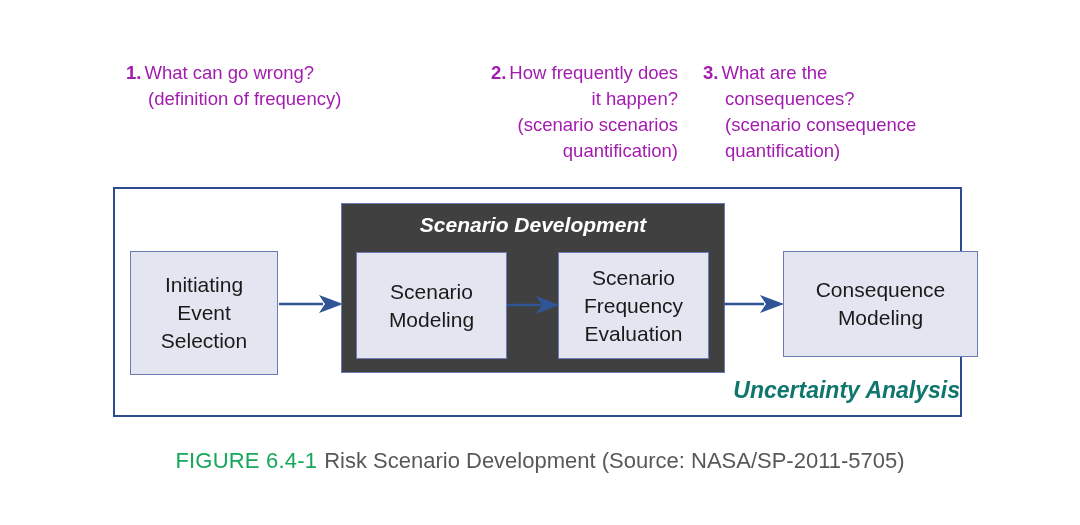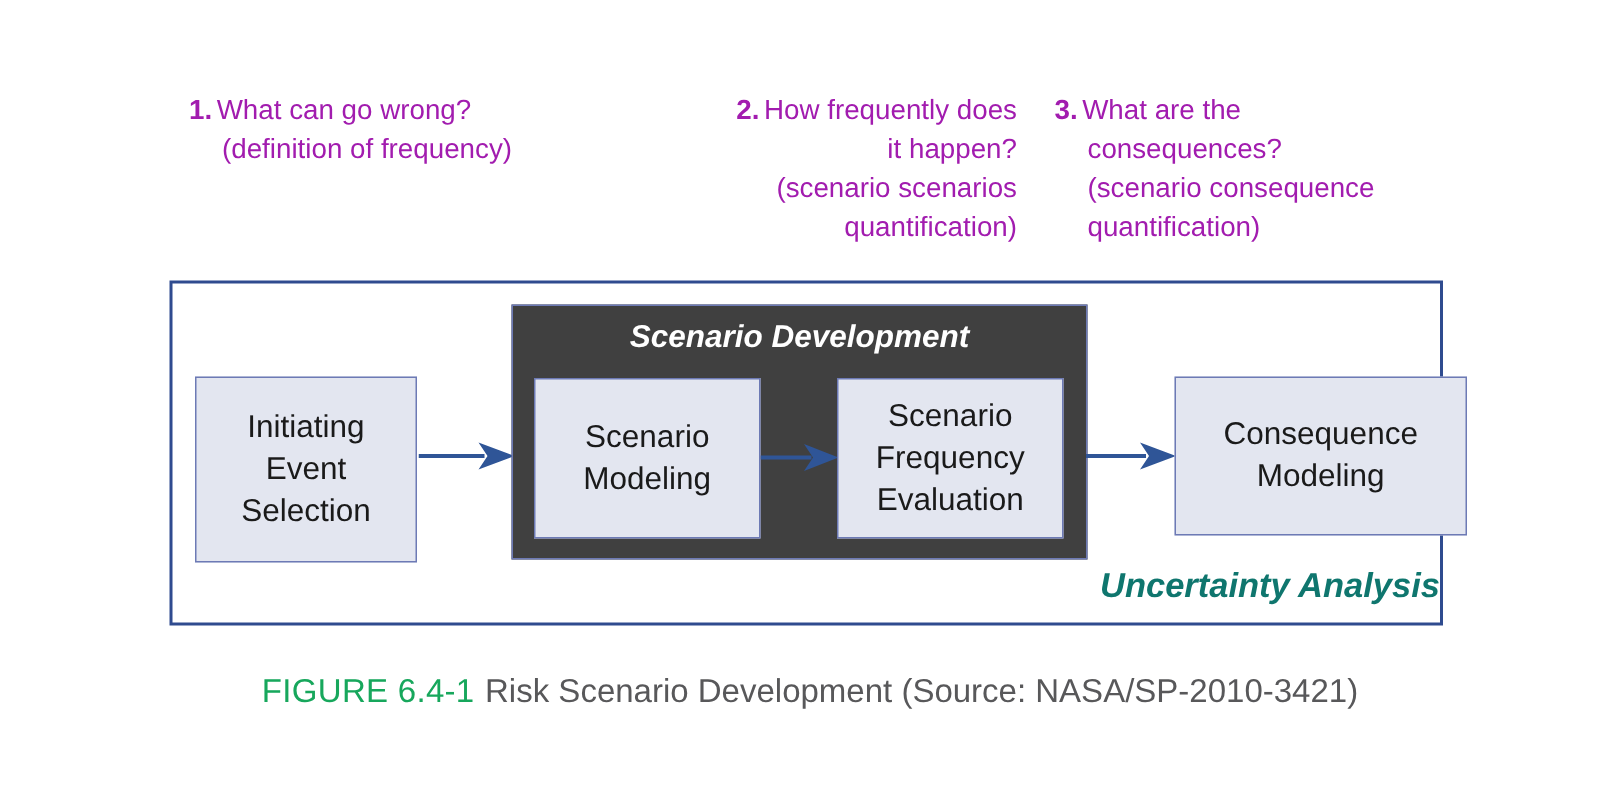--- a/index.html
+++ b/index.html
@@ -239,14 +239,14 @@
       <span class="box-label">Consequence</span>
       <span class="box-label">Modeling</span>
     </span>
   </div>
 
   <div class="uncertainty-label">Uncertainty Analysis</div>
 
 </div>
 
 <div class="caption">
-  <span class="fig-num">FIGURE 6.4-1</span><span class="fig-title">Risk Scenario Development (Source: NASA/SP-2010-3421)</span>
+  <span class="fig-num">FIGURE 6.4-1</span><span class="fig-title">Risk Scenario Development (Source: NASA/SP-2011-5705)</span>
 </div>
 
 </body></html>

